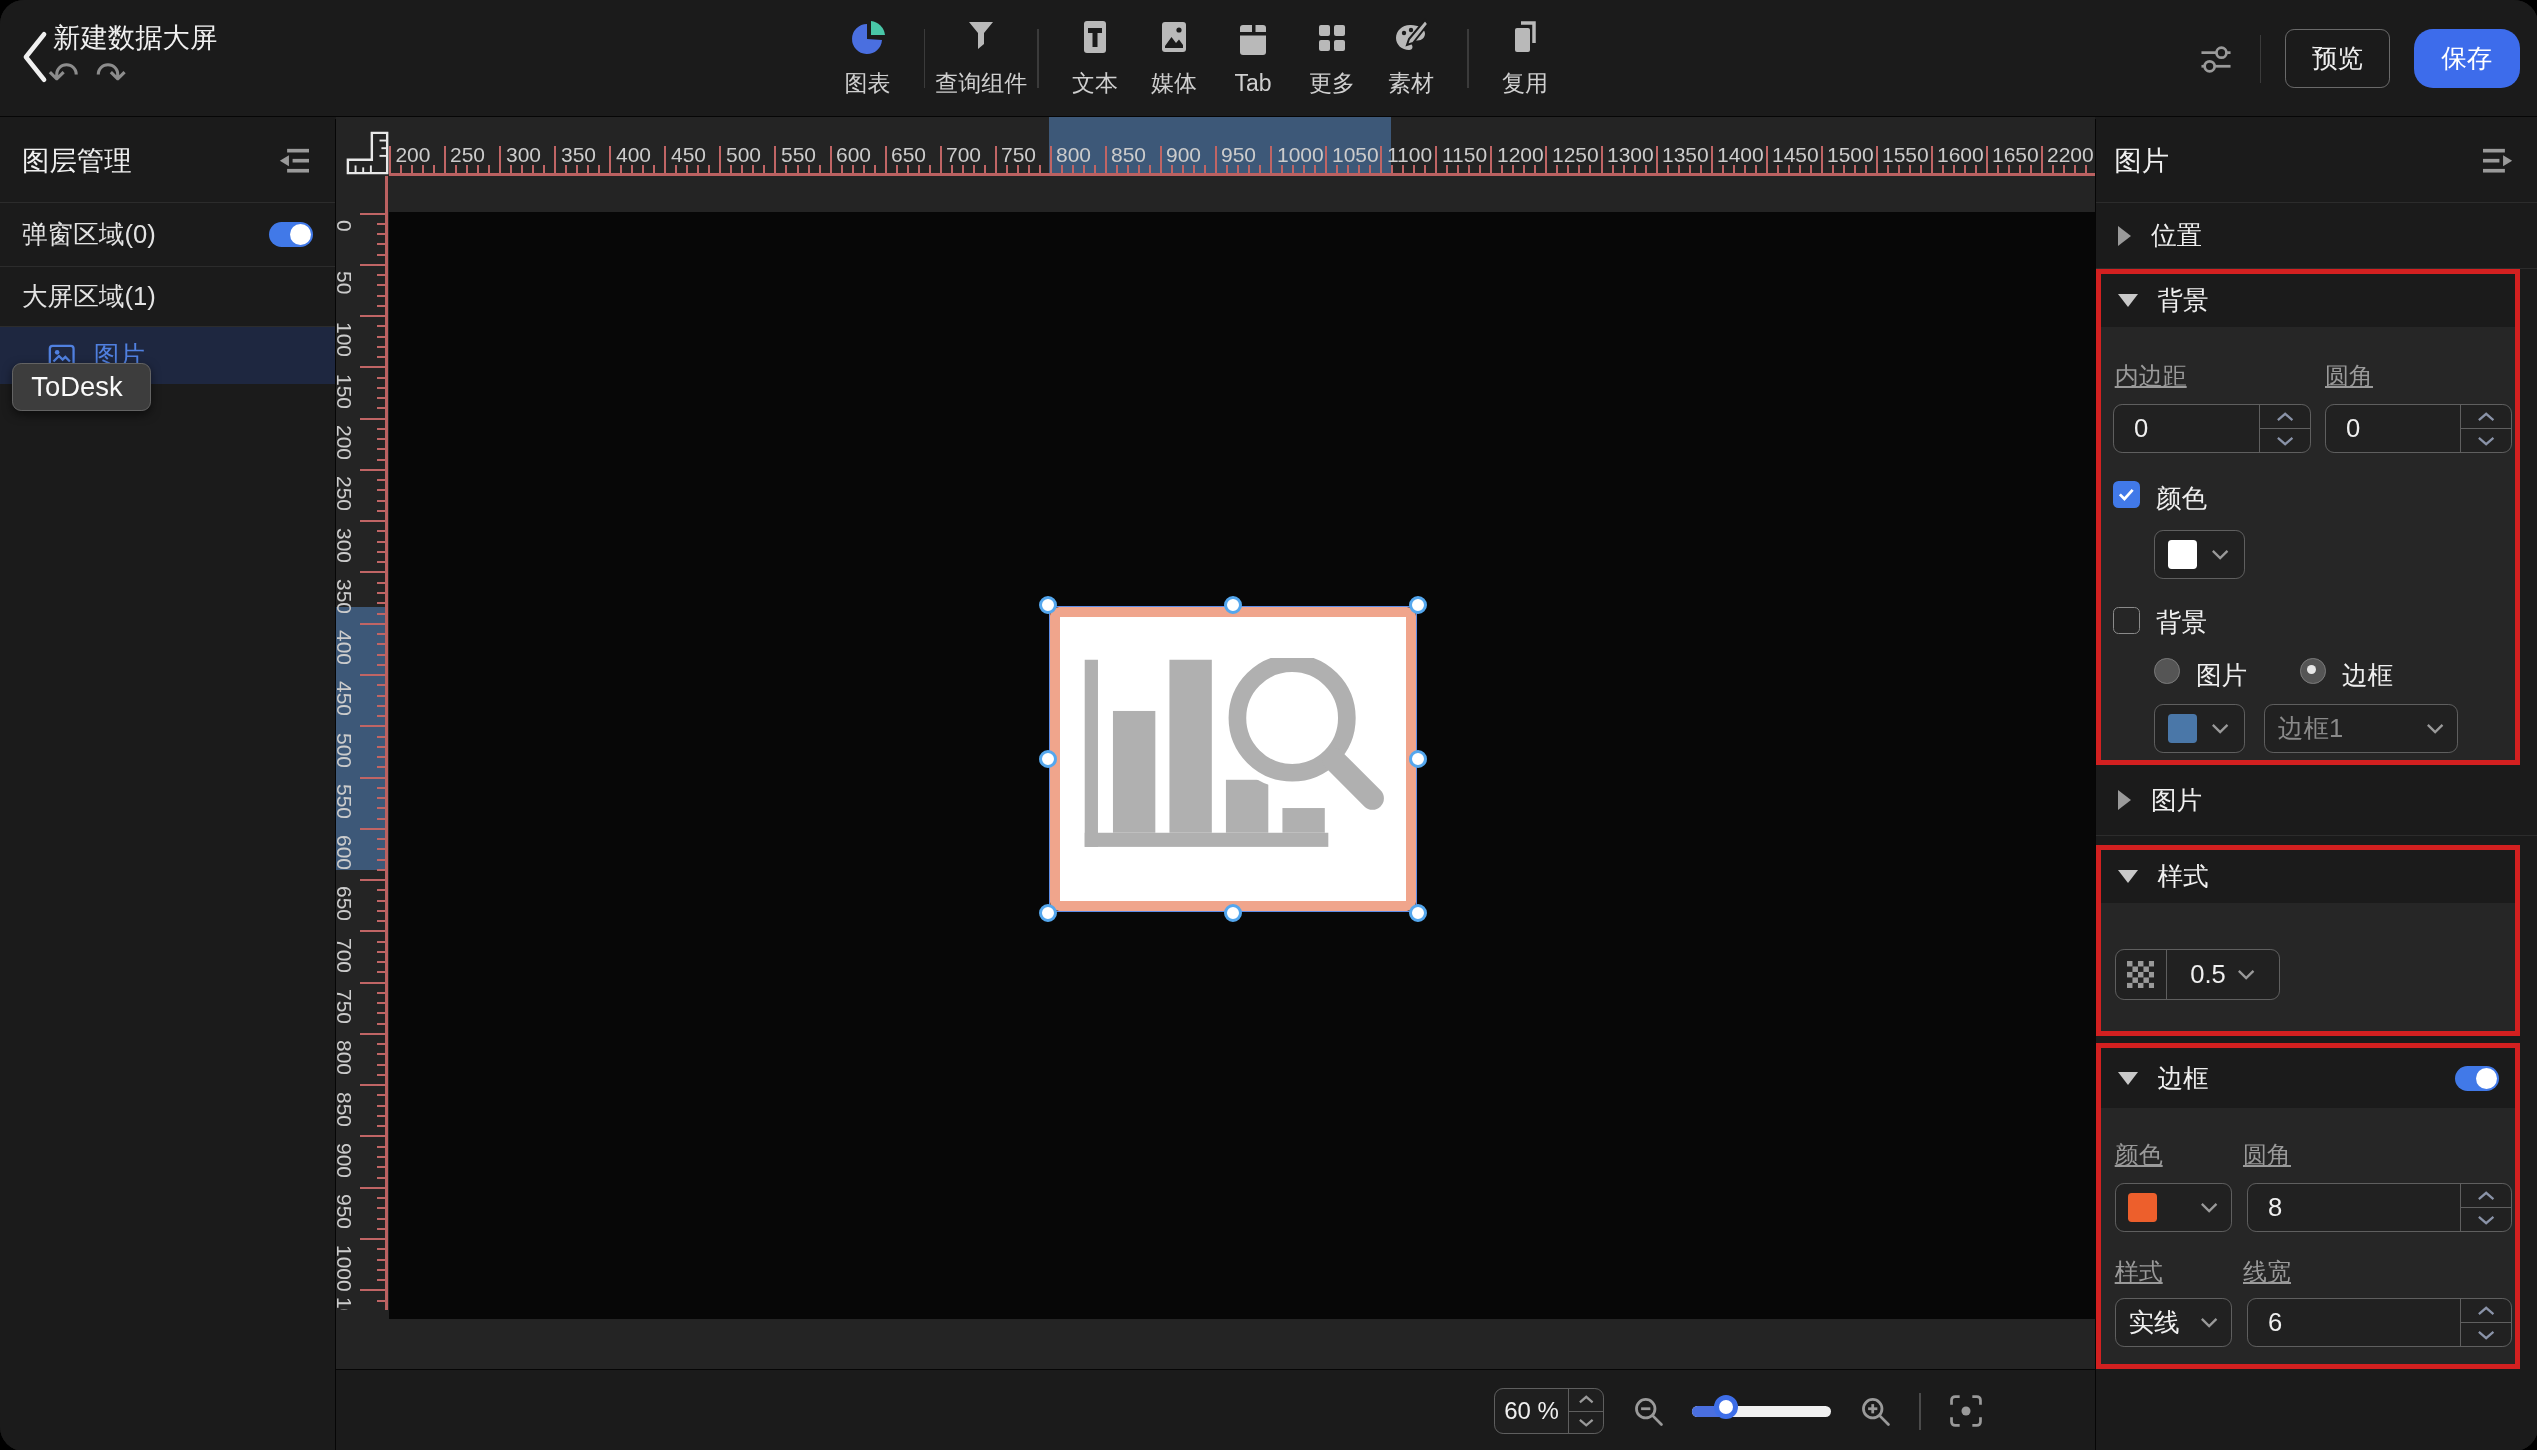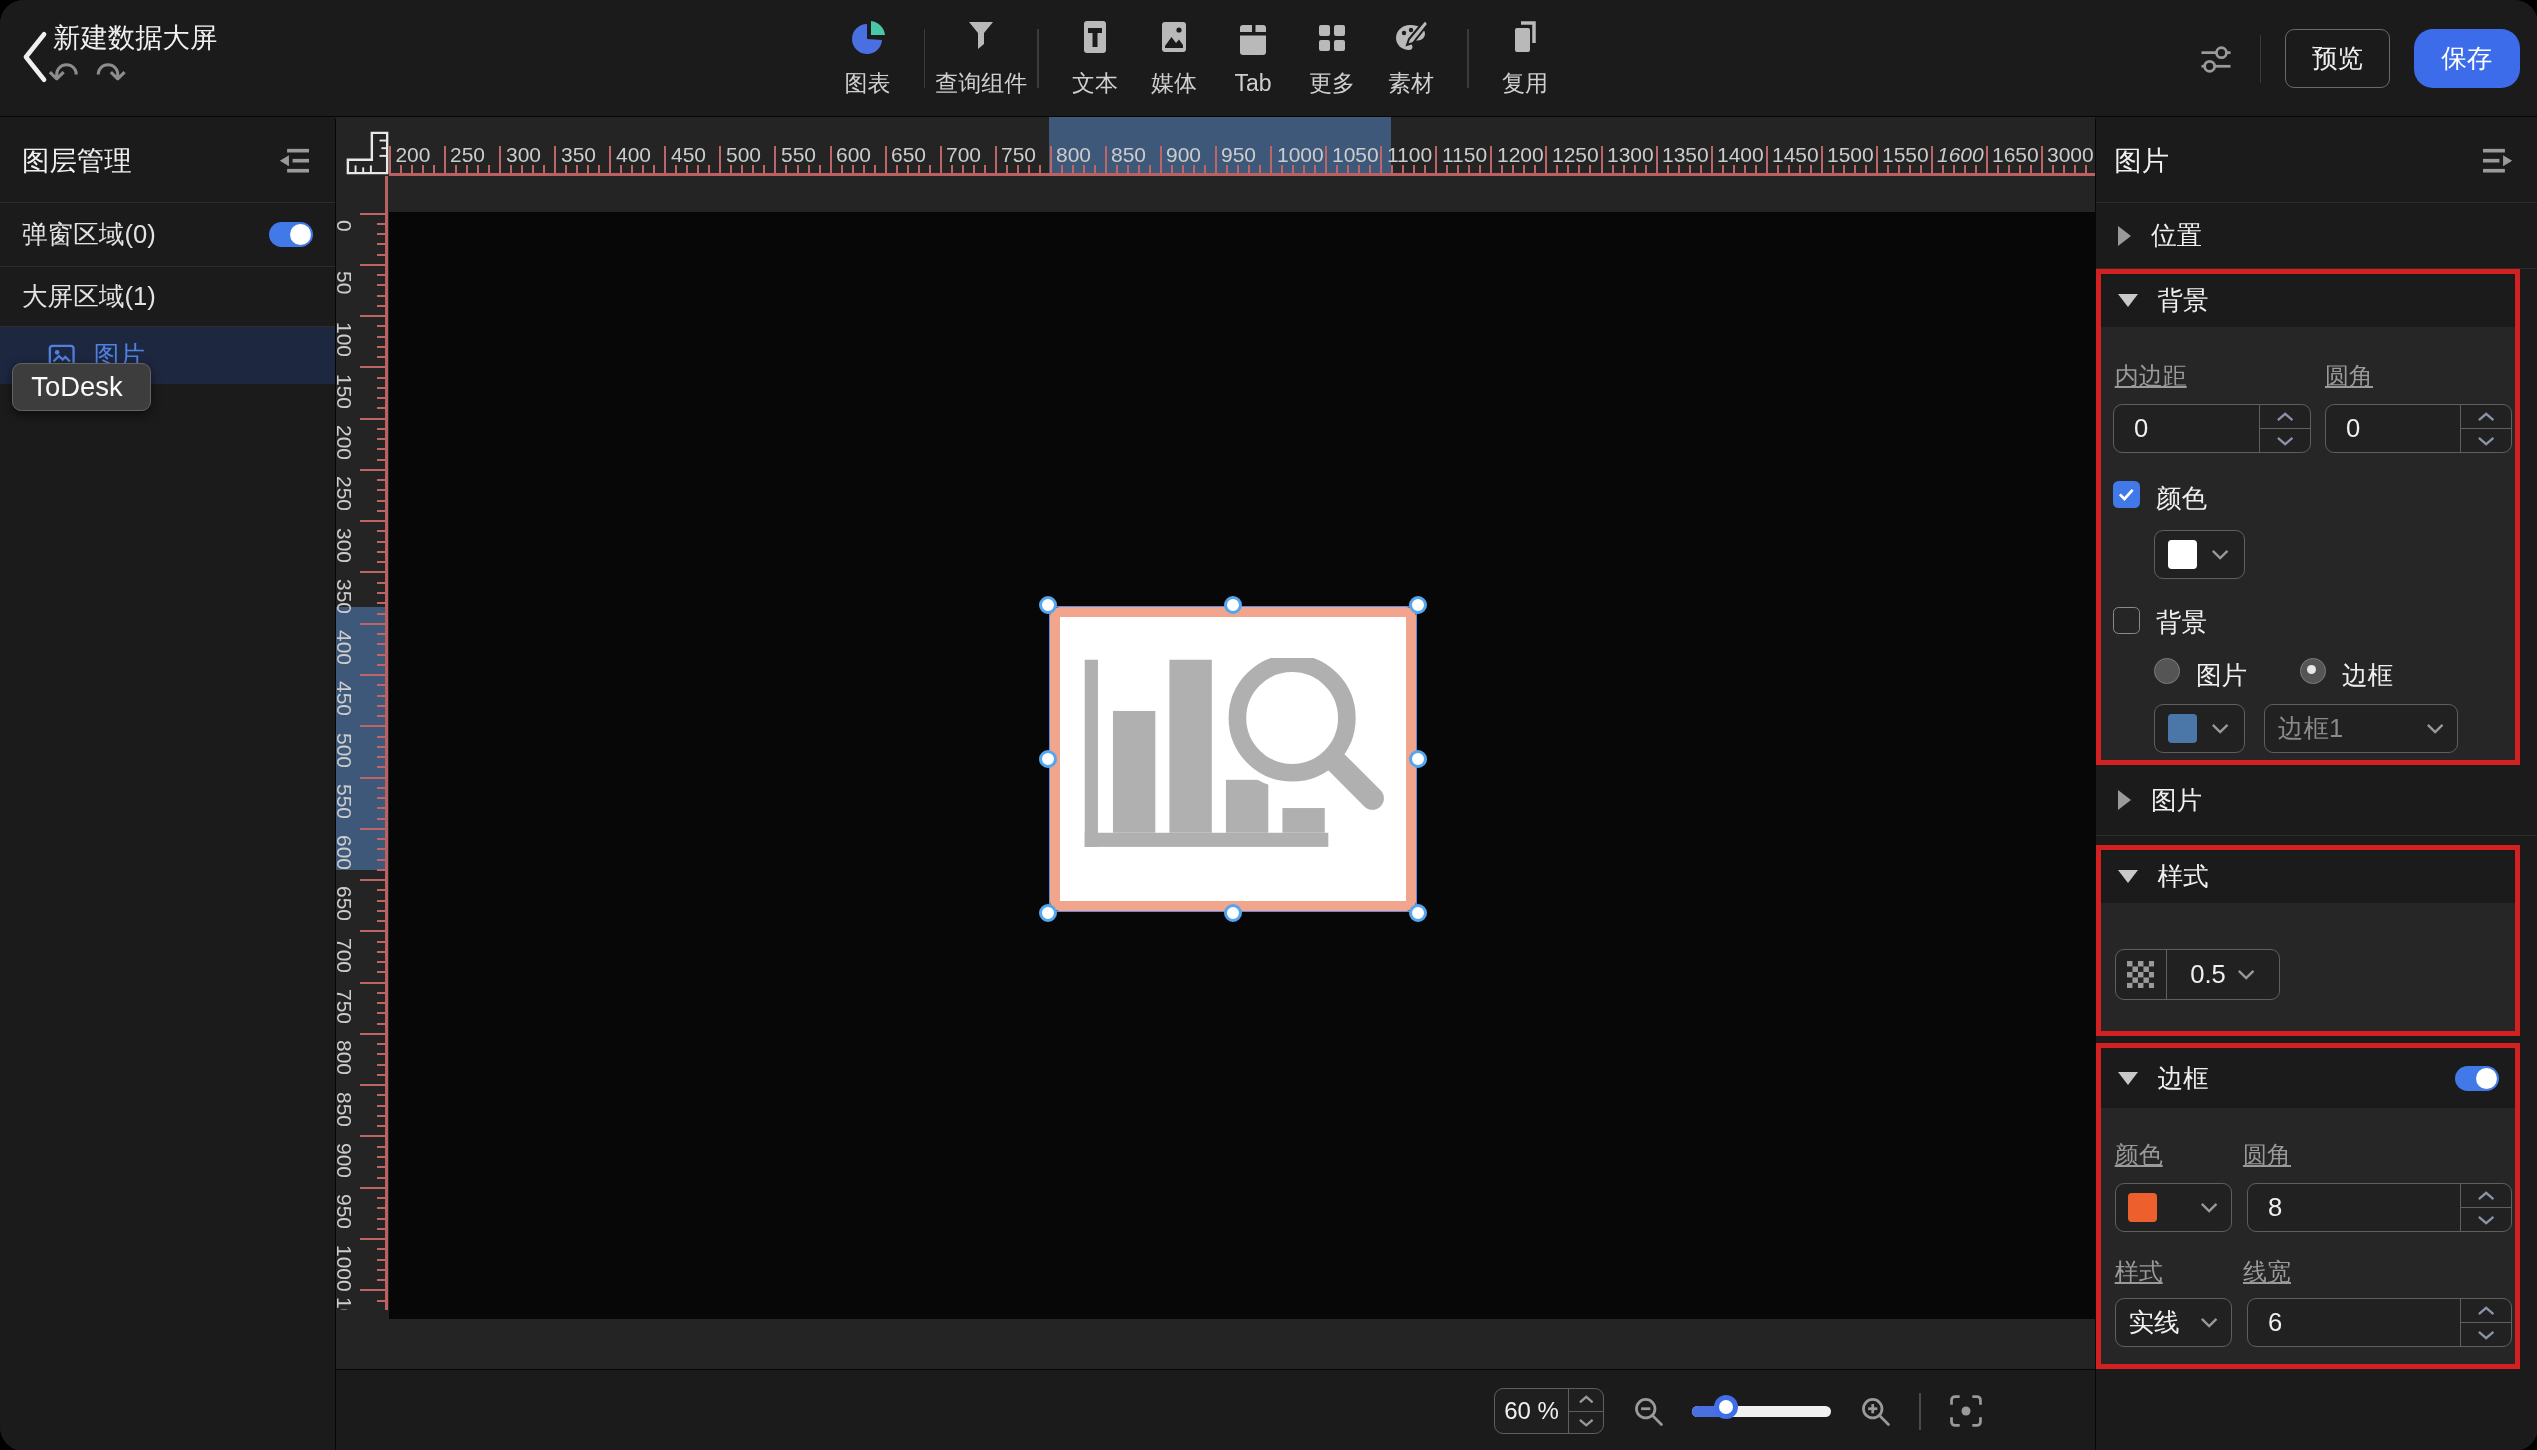--- a/index.html
+++ b/index.html
@@ -407,33 +407,33 @@
         <div class="tick-h" style="left: 1454px; height: 8.2px;"></div>
         <div class="tick-h" style="left: 1465px; height: 8.2px;"></div>
         <div class="tick-h" style="left: 1476px; height: 8.2px;"></div>
         <div class="tick-h" style="left: 1487px; height: 27.4px;"></div>
         <div class="rlbl" style="left: 1493px; top: 25.6px;">1550</div>
         <div class="tick-h" style="left: 1498px; height: 8.2px;"></div>
         <div class="tick-h" style="left: 1509px; height: 8.2px;"></div>
         <div class="tick-h" style="left: 1520px; height: 8.2px;"></div>
         <div class="tick-h" style="left: 1531px; height: 8.2px;"></div>
         <div class="tick-h" style="left: 1542px; height: 27.4px;"></div>
-        <div class="rlbl" style="left: 1548px; top: 25.6px; font-style: italic;">1600</div>
+        <div class="rlbl" style="left: 1548px; top: 25.6px;">1600</div>
         <div class="tick-h" style="left: 1553px; height: 8.2px;"></div>
         <div class="tick-h" style="left: 1564px; height: 8.2px;"></div>
         <div class="tick-h" style="left: 1575px; height: 8.2px;"></div>
         <div class="tick-h" style="left: 1586px; height: 8.2px;"></div>
         <div class="tick-h" style="left: 1597px; height: 27.4px;"></div>
         <div class="rlbl" style="left: 1603px; top: 26px;">1650</div>
         <div class="tick-h" style="left: 1608px; height: 8.2px;"></div>
         <div class="tick-h" style="left: 1619px; height: 8.2px;"></div>
         <div class="tick-h" style="left: 1630px; height: 8.2px;"></div>
         <div class="tick-h" style="left: 1641px; height: 8.2px;"></div>
         <div class="tick-h" style="left: 1652px; height: 27.4px;"></div>
-        <div class="rlbl" style="left: 1658px; top: 25.6px;">3000</div>
+        <div class="rlbl" style="left: 1658px; top: 25.6px;">2200</div>
         <div class="tick-h" style="left: 1663px; height: 8.2px;"></div>
         <div class="tick-h" style="left: 1674px; height: 8.2px;"></div>
         <div class="tick-h" style="left: 1685px; height: 8.2px;"></div>
         <div class="tick-h" style="left: 1696px; height: 8.2px;"></div>
       </div>
     <div class="v-ruler" id="vRuler">
       <div class="vband" style="top:431px; height:263px;"></div>
       <div class="baseline"></div>
     <div class="tick-v" style="top: 37px; width: 25.6px;"></div>
         <div class="rlbl" style="left: 20px; top: 44px; transform-origin: 0px 0px; transform: rotate(90deg);">0</div>

